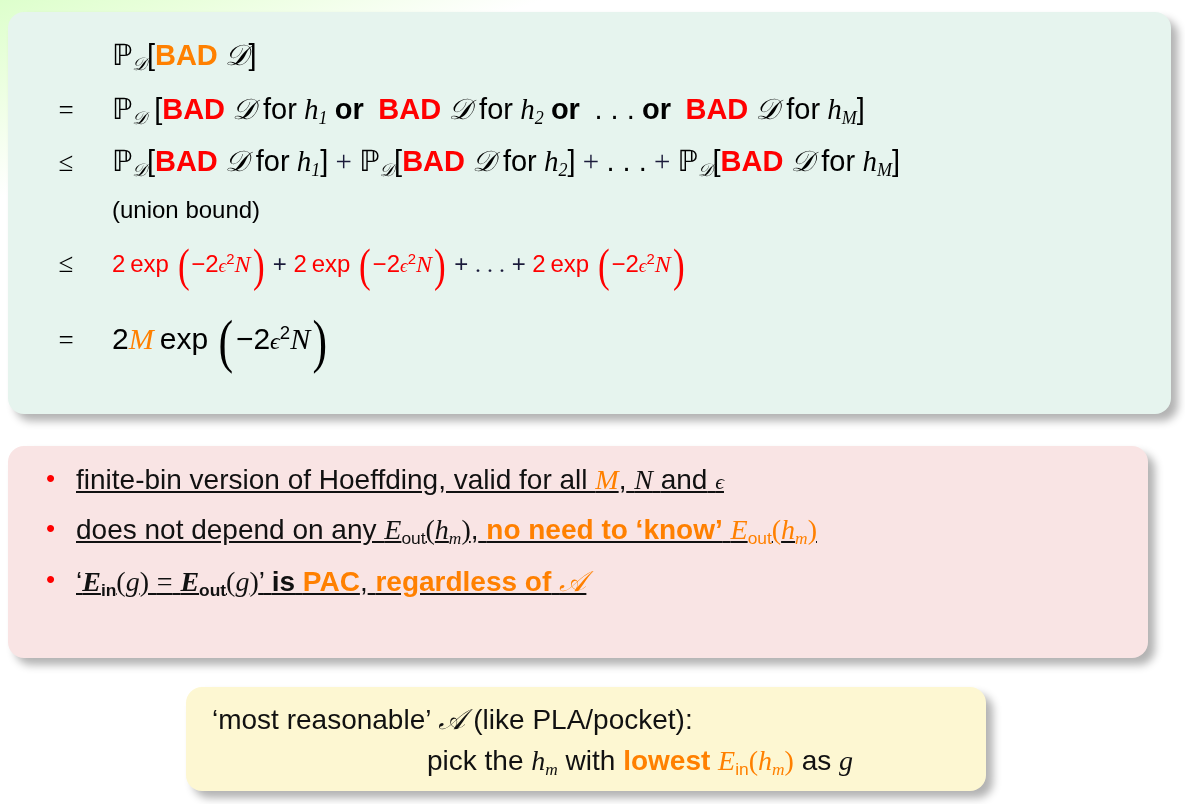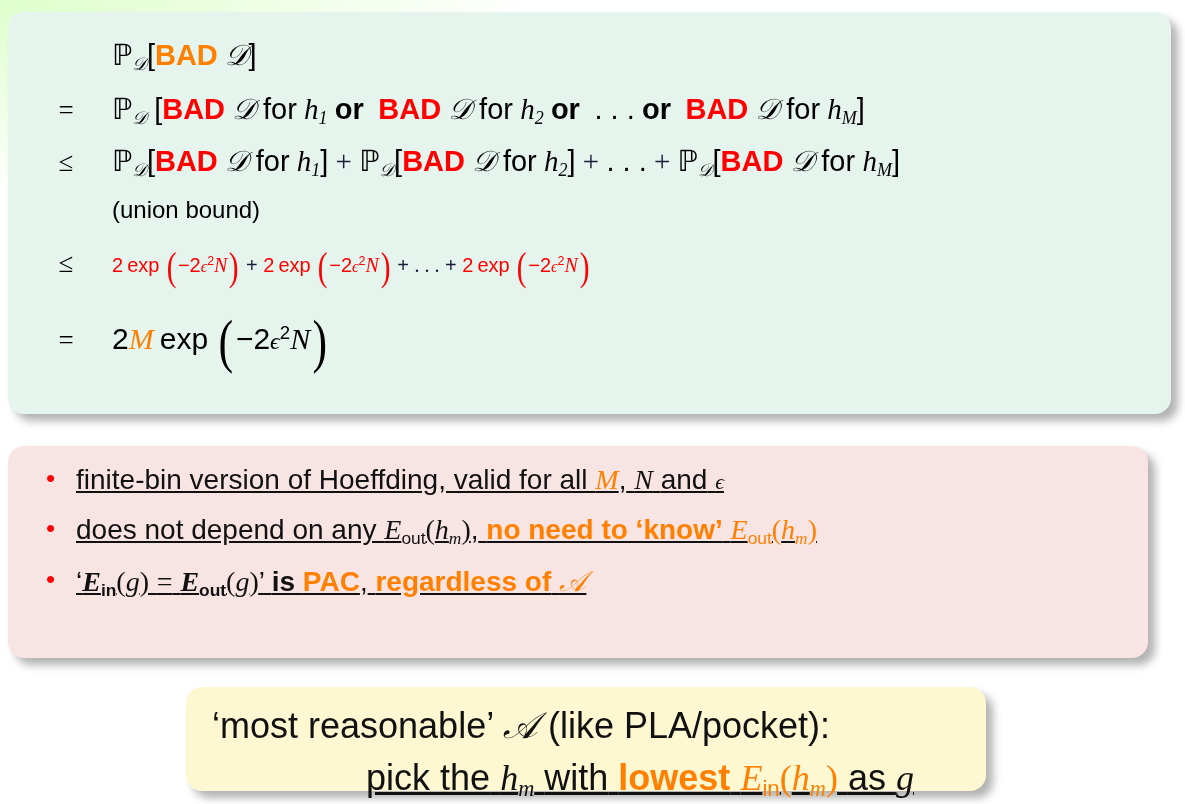--- a/index.html
+++ b/index.html
@@ -161,26 +161,26 @@
   }
   .bold { font-weight: bold; }
 
   
   .remark-text {
     position: absolute;
     left: 186px;
     top: 700px;
     width: 852px;
     text-align: center;
-    font-size: 36px;
+    font-size: 28px;
     color: #111;
     line-height: 1.42;
   }
   .remark-line1 { text-align: left; padding-left: 26px; }
-  .remark-line2 { text-align: center; padding-left: 56px; text-decoration: underline; }
+  .remark-line2 { text-align: center; padding-left: 56px; }
 </style>
 </head>
 <body>
 
 <div class="slide">
 
   <div class="box box-derivation">
     <div class="deriv">
 
       <div class="drow row1">
@@ -204,21 +204,21 @@
         </div>
       </div>
 
       <div class="drow">
         <div class="drel"></div>
         <div class="dexp sans" style="font-size:24px">(union bound)</div>
       </div>
 
       <div class="drow" style="min-height:74px">
         <div class="drel">≤</div>
-        <div class="dexp sans" style="font-size:20px">
+        <div class="dexp sans" style="font-size:24px">
           <span class="red">2</span><span class="red"> exp</span>
           <span class="bigparen red">(</span><span class="red">−2<span class="mi" style="font-size:0.80em">ϵ</span><sup>2</sup><span class="mi">N</span></span><span class="bigparen red">)</span>
           <span class="navy">+</span>
           <span class="red">2</span><span class="red"> exp</span>
           <span class="bigparen red">(</span><span class="red">−2<span class="mi" style="font-size:0.80em">ϵ</span><sup>2</sup><span class="mi">N</span></span><span class="bigparen red">)</span>
           <span class="navy">+</span>
           <span class="navy math">. . .</span>
           <span class="navy">+</span>
           <span class="red">2</span><span class="red"> exp</span>
           <span class="bigparen red">(</span><span class="red">−2<span class="mi" style="font-size:0.80em">ϵ</span><sup>2</sup><span class="mi">N</span></span><span class="bigparen red">)</span>

